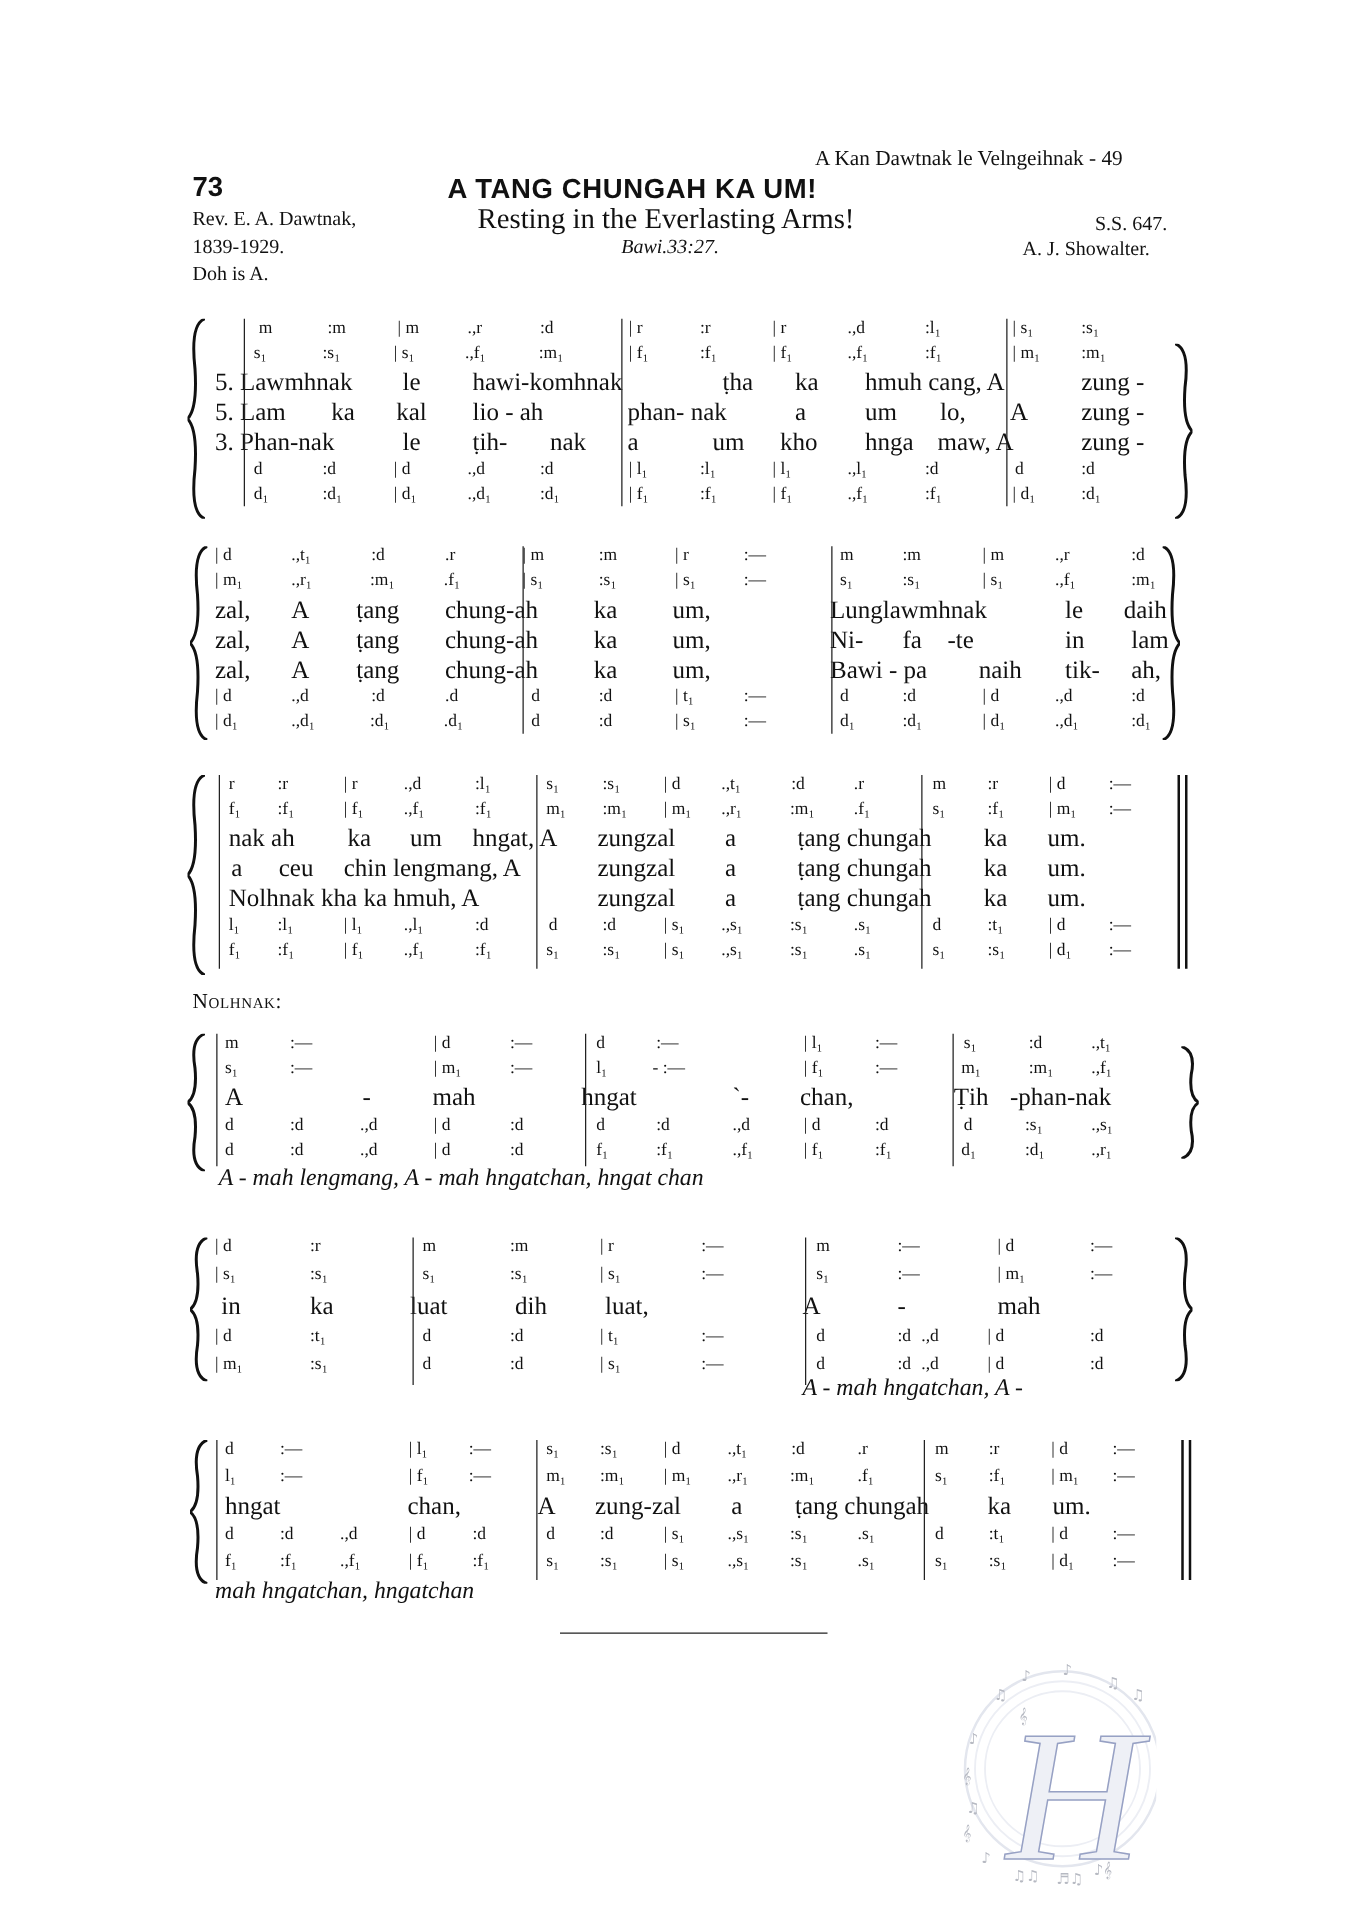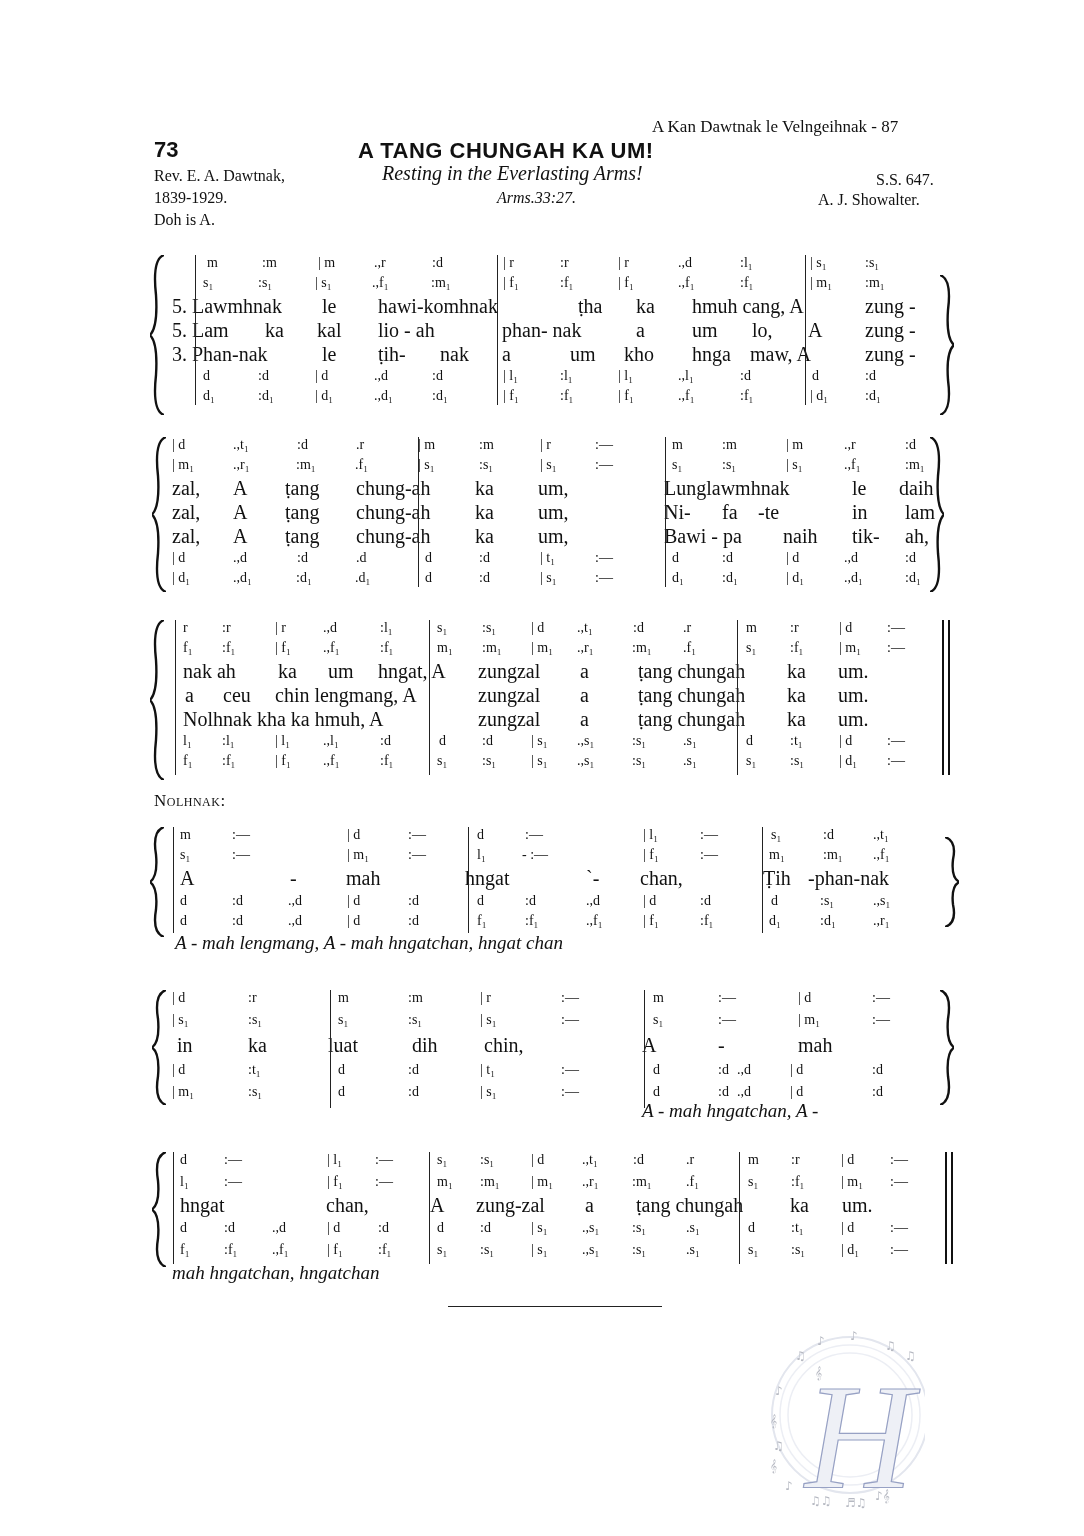--- a/index.html
+++ b/index.html
@@ -3,44 +3,44 @@
 <meta charset="utf-8">
 <style>
   html, body { margin: 0; padding: 0; background: #ffffff; }
   body { width: 1084px; height: 1536px; position: relative; overflow: hidden;
          font-family: "Liberation Serif", "DejaVu Serif", serif; color: #111; }
   .abs { position: absolute; white-space: nowrap; }
   .running-head { font-size: 17px; }
   .hymn-number { font-family: "Liberation Sans", "DejaVu Sans", sans-serif; font-weight: bold; font-size: 22px; }
   .hymn-title { font-family: "Liberation Sans", "DejaVu Sans", sans-serif; font-weight: bold; font-size: 22px; letter-spacing: 0.5px; }
   .meta { font-size: 16px; }
-  .meta-italic { font-size: 20px; font-style: italic; }
+  .meta-italic { font-size: 23px; }
   .meta-italic-sm { font-size: 16px; font-style: italic; }
   .system { position: absolute; }
   .note { position: absolute; font-size: 14px; white-space: nowrap; }
   .lyric { position: absolute; font-size: 20px; white-space: nowrap; }
   .echo { position: absolute; font-size: 19px; font-style: italic; white-space: nowrap; }
   .barline { position: absolute; width: 1px; background: #222; }
   .brace { position: absolute; font-size: 0; }
   .section-label { font-size: 17px; font-variant: small-caps; letter-spacing: 0.5px; }
   .endbar { position: absolute; width: 2px; background: #111; }
   .footer-rule { position: absolute; height: 1px; background: #222; }
   .watermark { position: absolute; }
 </style>
 </head>
 <body>
 
-<div class="abs running-head" style="left:652px; top:117px;">A Kan Dawtnak le Velngeihnak - 87</div>
+<div class="abs running-head" style="left:652px; top:117px;">A Kan Dawtnak le Velngeihnak - 49</div>
 <div class="abs hymn-number" style="left:154px; top:137px;">73</div>
 <div class="abs hymn-title" style="left:358px; top:138px;">A TANG CHUNGAH KA UM!</div>
 <div class="abs meta" style="left:154px; top:167px;">Rev. E. A. Dawtnak,</div>
 <div class="abs meta" style="left:154px; top:189px;">1839-1929.</div>
 <div class="abs meta" style="left:154px; top:211px;">Doh is A.</div>
 <div class="abs meta-italic" style="left:382px; top:162px;">Resting in the Everlasting Arms!</div>
-<div class="abs meta-italic-sm" style="left:497px; top:189px;">Arms.33:27.</div>
+<div class="abs meta-italic-sm" style="left:497px; top:189px;">Bawi.33:27.</div>
 <div class="abs meta" style="left:876px; top:171px;">S.S. 647.</div>
 <div class="abs meta" style="left:818px; top:191px;">A. J. Showalter.</div>
 
 <div class="abs section-label" style="left:154px; top:791px;">Nolhnak:</div>
 
 <div id="systems">
     <div class="system" style="left: 0px; top: 255px;">
       <span class="note" style="left: 207px; top: 0px;">m</span>
       <span class="note" style="left: 262px; top: 0px;">:m</span>
       <span class="note" style="left: 318px; top: 0px;">| m</span>
@@ -396,21 +396,21 @@
       <span class="note" style="left: 480px; top: 22px;">| s₁</span>
       <span class="note" style="left: 561px; top: 22px;">:—</span>
       <span class="note" style="left: 653px; top: 22px;">s₁</span>
       <span class="note" style="left: 718px; top: 22px;">:—</span>
       <span class="note" style="left: 798px; top: 22px;">| m₁</span>
       <span class="note" style="left: 872px; top: 22px;">:—</span>
       <span class="lyric" style="left: 177px; top: 44px;">in</span>
       <span class="lyric" style="left: 248px; top: 44px;">ka</span>
       <span class="lyric" style="left: 328px; top: 44px;">luat</span>
       <span class="lyric" style="left: 412px; top: 44px;">dih</span>
-      <span class="lyric" style="left: 484px; top: 44px;">chin,</span>
+      <span class="lyric" style="left: 484px; top: 44px;">luat,</span>
       <span class="lyric" style="left: 642px; top: 44px;">A</span>
       <span class="lyric" style="left: 718px; top: 44px;">-</span>
       <span class="lyric" style="left: 798px; top: 44px;">mah</span>
       <span class="note" style="left: 172px; top: 72px;">| d</span>
       <span class="note" style="left: 248px; top: 72px;">:t₁</span>
       <span class="note" style="left: 338px; top: 72px;">d</span>
       <span class="note" style="left: 408px; top: 72px;">:d</span>
       <span class="note" style="left: 480px; top: 72px;">| t₁</span>
       <span class="note" style="left: 561px; top: 72px;">:—</span>
       <span class="note" style="left: 653px; top: 72px;">d</span>

